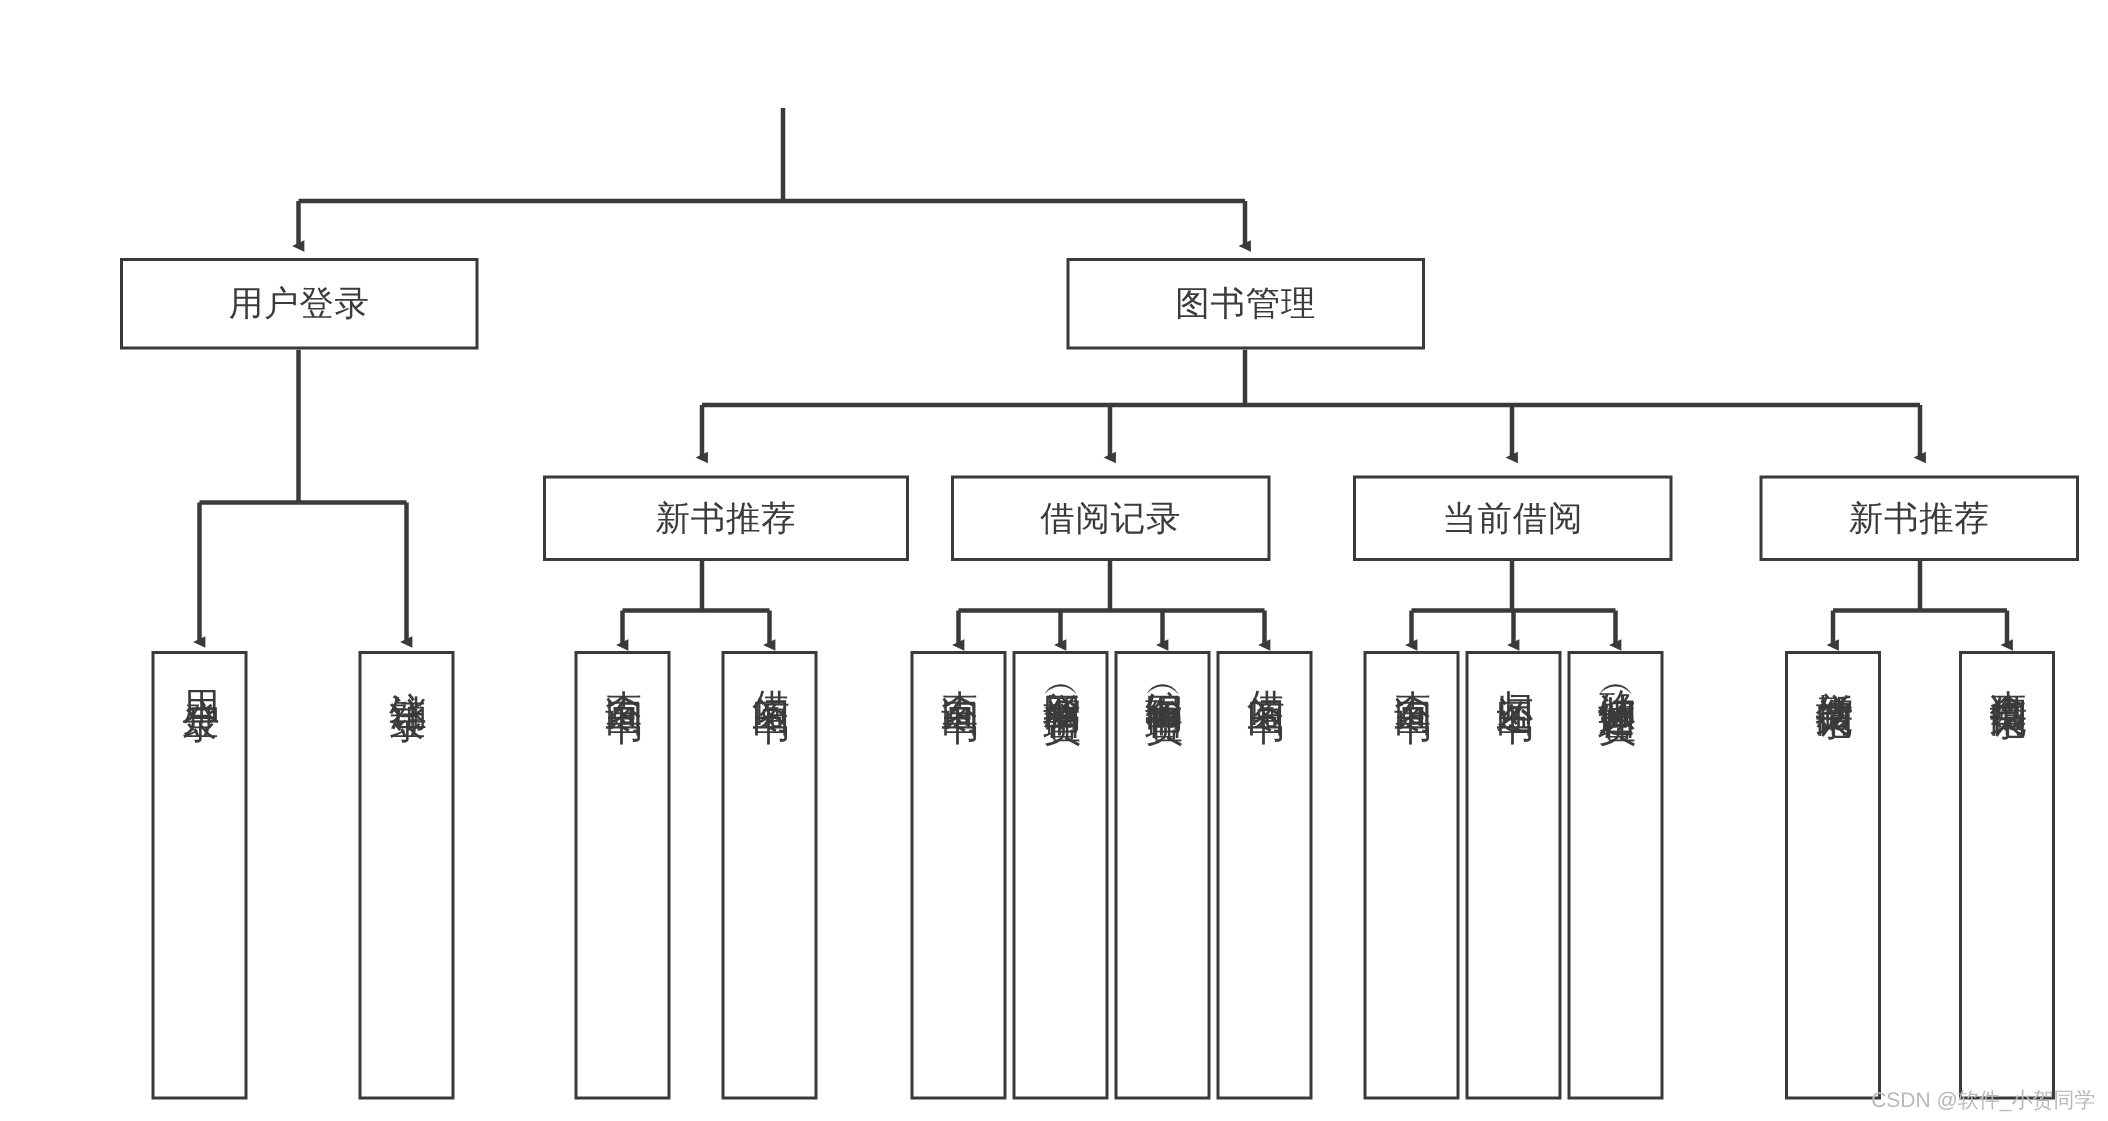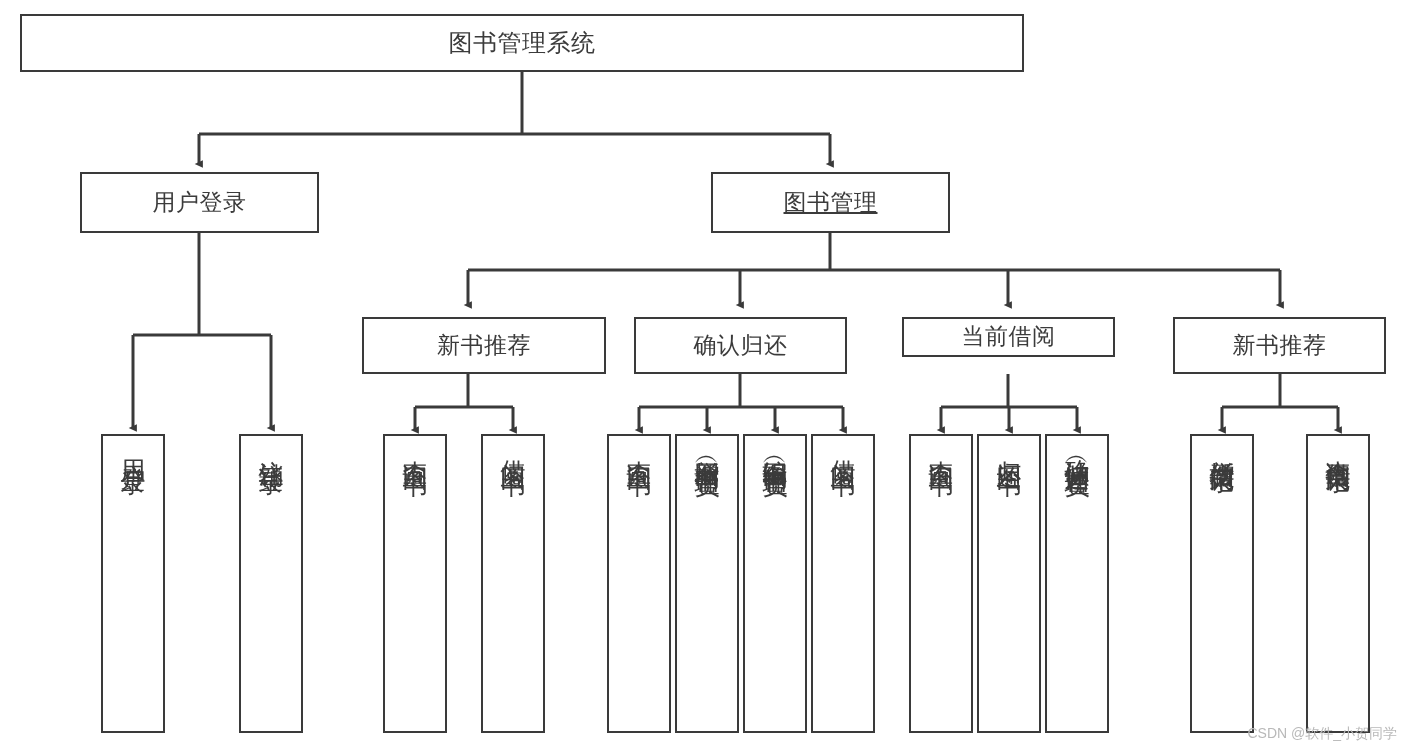--- a/index.html
+++ b/index.html
@@ -125,38 +125,35 @@
       <path d="M1009,407 L1009,430" marker-end="url(#arrowhead)"></path>
       <path d="M1077,407 L1077,430" marker-end="url(#arrowhead)"></path>
 
       <path d="M1280,374 L1280,407"></path>
       <path d="M1222,407 L1338,407"></path>
       <path d="M1222,407 L1222,430" marker-end="url(#arrowhead)"></path>
       <path d="M1338,407 L1338,430" marker-end="url(#arrowhead)"></path>
     </g>
   </svg>
 
-  <div class="node horiz root" style="left:20px; top:14px; width:1004px; height:58px;">
-    <span class="label">图书管理系统</span>
-  </div>
 
   <div class="node horiz" style="left:80px; top:172px; width:239px; height:61px;">
     <span class="label">用户登录</span>
   </div>
-  <div class="node horiz" style="left:711px; top:172px; width:239px; height:61px;text-decoration:underline;">
+  <div class="node horiz" style="left:711px; top:172px; width:239px; height:61px;">
     <span class="label">图书管理</span>
   </div>
 
   <div class="node horiz" style="left:362px; top:317px; width:244px; height:57px;">
     <span class="label">新书推荐</span>
   </div>
   <div class="node horiz" style="left:634px; top:317px; width:213px; height:57px;">
-    <span class="label">确认归还</span>
-  </div>
-  <div class="node horiz" style="left:902px; top:317px; width:213px; height:40px;">
+    <span class="label">借阅记录</span>
+  </div>
+  <div class="node horiz" style="left:902px; top:317px; width:213px; height:57px;">
     <span class="label">当前借阅</span>
   </div>
   <div class="node horiz" style="left:1173px; top:317px; width:213px; height:57px;">
     <span class="label">新书推荐</span>
   </div>
 
   <div class="node vert" style="left:101px; top:434px; width:64px; height:299px;">
     <span class="label">用户登录</span>
   </div>
   <div class="node vert" style="left:239px; top:434px; width:64px; height:299px;">

